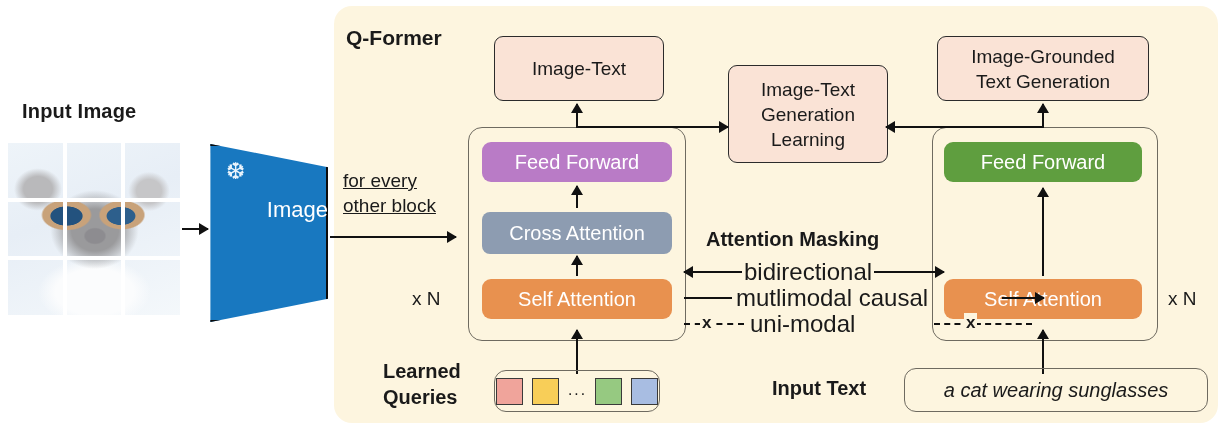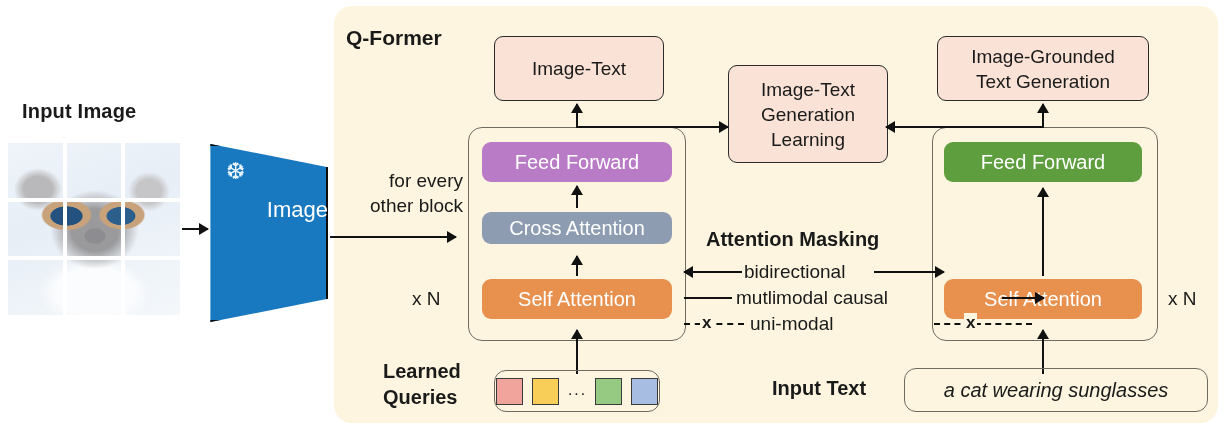--- a/index.html
+++ b/index.html
@@ -45,39 +45,39 @@
 
   
   #qformer-panel{left:334px;top:6px;width:884px;height:417px;background:#fdf5df;
       border-radius:18px;}
   #qformer-title{left:346px;top:26px;font-size:21px;font-weight:bold;}
 
   
   #arrow-enc-to-block{left:330px;top:236px;width:126px;height:2px;background:#111;}
   #arrow-enc-to-block::after{content:"";position:absolute;right:-1px;top:-5px;
       border-left:10px solid #111;border-top:6px solid transparent;border-bottom:6px solid transparent;}
-  #for-every-other-block{left:343px;top:168px;width:120px;text-align:right;font-size:19px;line-height:25px;}
+  #for-every-other-block{left:343px;top:168px;width:120px;text-align:left;font-size:19px;line-height:25px;text-decoration:underline;}
 
   
   .objbox{background:#fae3d6;border:1.6px solid #2b2b2b;border-radius:9px;
       display:flex;align-items:center;justify-content:center;text-align:center;
       font-size:19px;line-height:25px;}
   #itm-box{left:494px;top:36px;width:168px;height:63px;}
   #itc-box{left:728px;top:65px;width:158px;height:96px;}
   #igtg-box{left:937px;top:36px;width:210px;height:63px;justify-content:center;}
 
   
   .blockbox{border:1.6px solid #6e6a60;border-radius:14px;background:transparent;}
   #left-block{left:468px;top:127px;width:216px;height:212px;}
   #right-block{left:932px;top:127px;width:224px;height:212px;}
 
   .modbox{border-radius:9px;display:flex;align-items:center;justify-content:center;
       color:#ffffff;font-size:20px;}
   #ff-left{left:482px;top:142px;width:190px;height:40px;background:#b97bc6;}
-  #ca-left{left:482px;top:212px;width:190px;height:32px;background:#8d9cb1;}
+  #ca-left{left:482px;top:212px;width:190px;height:42px;background:#8d9cb1;border-radius:8px;}
   #sa-left{left:482px;top:279px;width:190px;height:40px;background:#e8914f;}
   #ff-right{left:944px;top:142px;width:198px;height:40px;background:#5f9e3f;}
   #sa-right{left:944px;top:279px;width:198px;height:40px;background:#e8914f;}
 
   #xn-left{left:412px;top:288px;font-size:19px;}
   #xn-right{left:1168px;top:288px;font-size:19px;}
 
   
   .varrow{width:2px;background:#111;}
   .varrow::after{content:"";position:absolute;left:-5px;top:-1px;
@@ -93,21 +93,21 @@
   #line-left-right{left:576px;top:126px;width:152px;height:2px;background:#111;}
   #line-left-right::after{content:"";position:absolute;right:-1px;top:-5px;
       border-left:10px solid #111;border-top:6px solid transparent;border-bottom:6px solid transparent;}
   #a-block-igtg{left:1042px;top:104px;height:22px;}
   #line-right-left{left:886px;top:126px;width:158px;height:2px;background:#111;}
   #line-right-left::after{content:"";position:absolute;left:-1px;top:-5px;
       border-right:10px solid #111;border-top:6px solid transparent;border-bottom:6px solid transparent;}
 
   
   #attention-masking-title{left:706px;top:228px;font-size:20px;font-weight:bold;}
-  .maskrow{font-size:19px;line-height:22px;white-space:nowrap;}
+  .maskrow{font-size:24px;line-height:22px;white-space:nowrap;}
   #mask-bidirectional{left:744px;top:261px;}
   #mask-multimodal{left:736px;top:287px;}
   #mask-unimodal{left:750px;top:313px;}
 
   .seg{position:absolute;height:2px;background:#111;}
   .seg.dash{height:0;border-top:2px dashed #111;background:none;}
   .arrL::after{content:"";position:absolute;left:-1px;top:-5px;
       border-right:10px solid #111;border-top:6px solid transparent;border-bottom:6px solid transparent;}
   .arrR::after{content:"";position:absolute;right:-1px;top:-5px;
       border-left:10px solid #111;border-top:6px solid transparent;border-bottom:6px solid transparent;}

